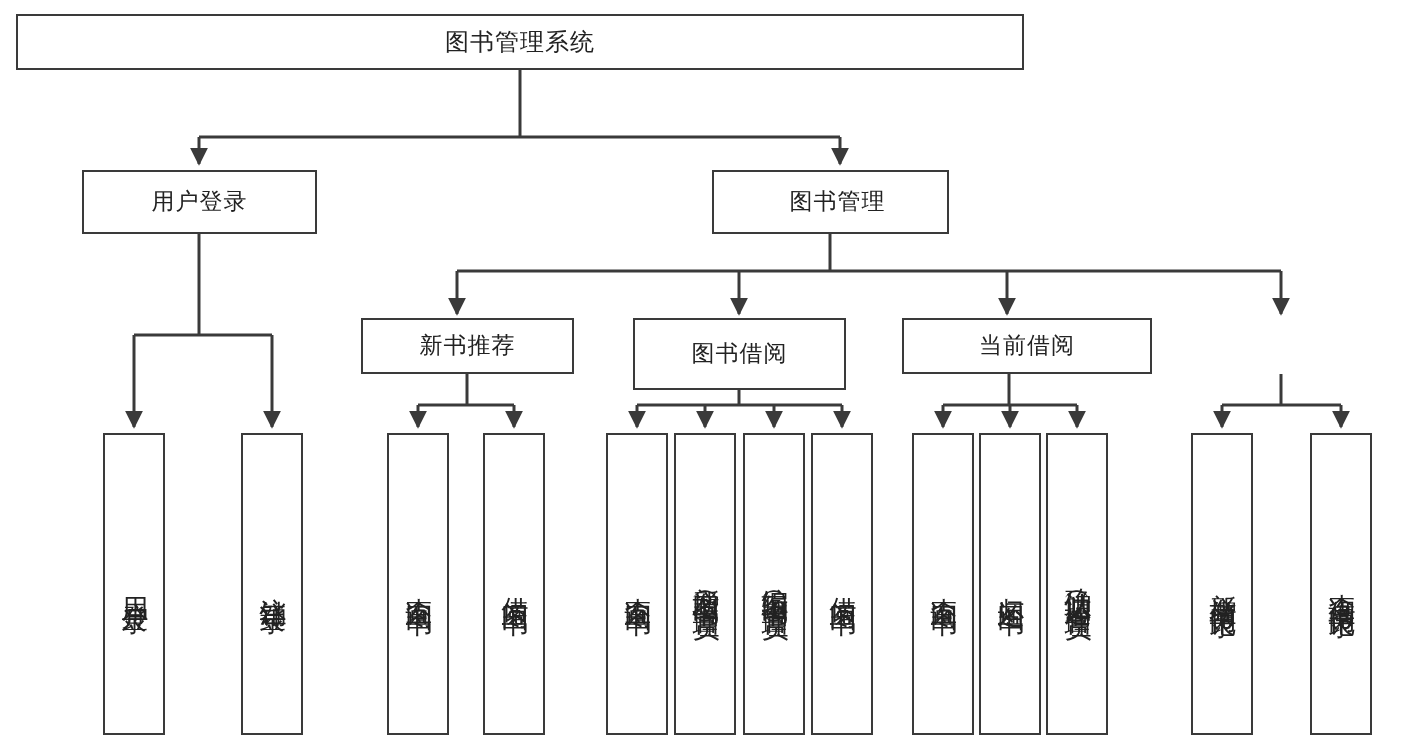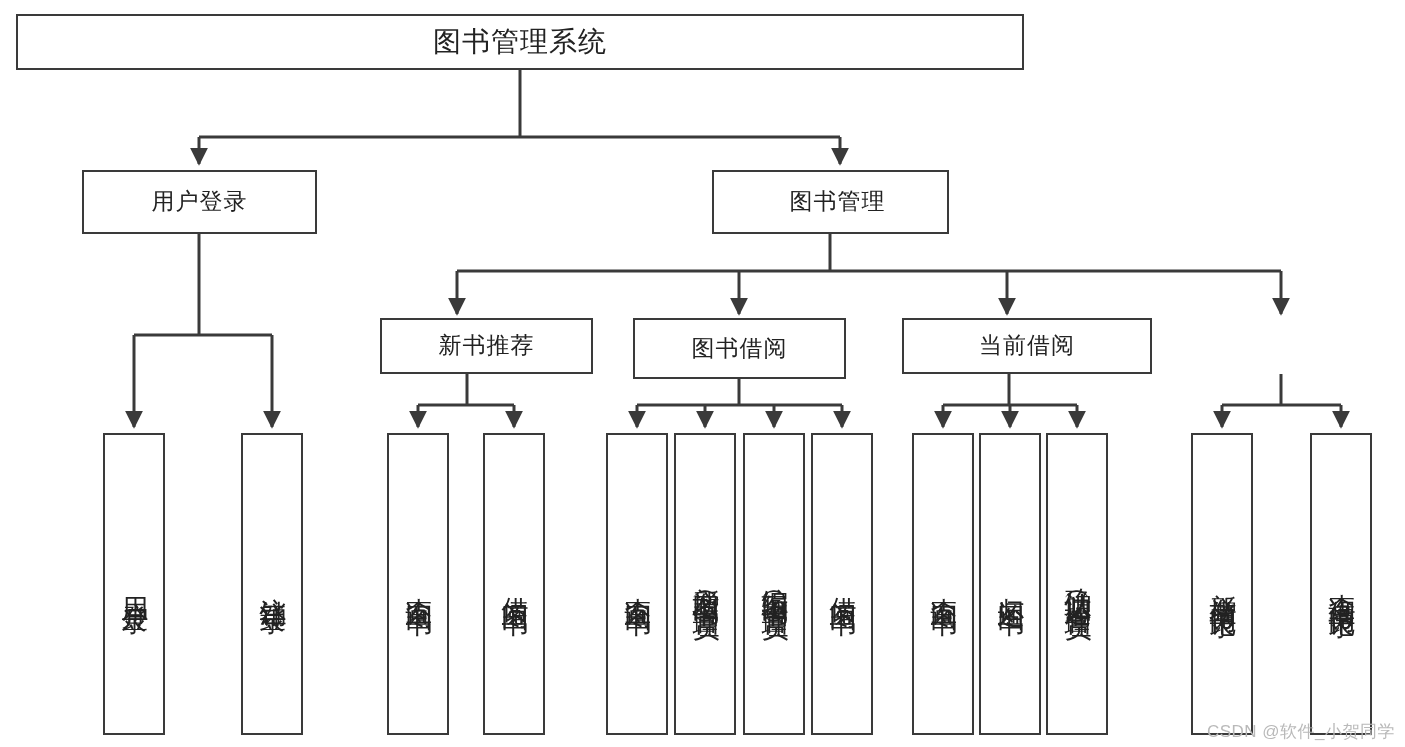--- a/index.html
+++ b/index.html
@@ -44,21 +44,21 @@
     writing-mode: vertical-rl;
     text-orientation: upright;
     font-size: 27px;
     line-height: 1.18;
     letter-spacing: 4px;
     padding-top: 6px;
     padding-bottom: 6px;
     white-space: nowrap;
   }
   #root-node {
-    font-size: 28px;
+    font-size: 24px;
   }
   .watermark {
     position: absolute;
     right: 10px;
     bottom: 4px;
     font-size: 17px;
     color: #b9b9b9;
     letter-spacing: 0.5px;
     white-space: nowrap;
   }
@@ -117,23 +117,23 @@
       <path d="M 1341 405 L 1341 427" marker-end="url(#arr)"></path>
     </g>
   </svg>
 
   <div class="node horiz" id="root-node" style="left:16px; top:14px; width:1008px; height:56px;">图书管理系统</div>
 
   <div class="node horiz" style="left:82px; top:170px; width:235px; height:64px;">用户登录</div>
 
   <div class="node horiz" style="left:712px; top:170px; width:237px; height:64px;padding-left:14px;">图书管理</div>
 
-  <div class="node horiz" style="left:380px; top:318px; width:213px; height:56px;">新书推荐</div>
+  <div class="node horiz" style="left:361px; top:318px; width:213px; height:56px;">新书推荐</div>
 
-  <div class="node horiz" style="left:633px; top:318px; width:213px; height:61px;">图书借阅</div>
+  <div class="node horiz" style="left:633px; top:318px; width:213px; height:72px;">图书借阅</div>
 
   <div class="node horiz" style="left:902px; top:318px; width:250px; height:56px;">当前借阅</div>
 
 
   <div class="node vert" style="left:103px; top:433px; width:62px; height:302px;">用户登录</div>
 
   <div class="node vert" style="left:241px; top:433px; width:62px; height:302px;">注销登录</div>
 
   <div class="node vert" style="left:387px; top:433px; width:62px; height:302px;">查询图书</div>
 
@@ -150,15 +150,14 @@
   <div class="node vert" style="left:912px; top:433px; width:62px; height:302px;">查询图书</div>
 
   <div class="node vert" style="left:979px; top:433px; width:62px; height:302px;">归还图书</div>
 
   <div class="node vert" style="left:1046px; top:433px; width:62px; height:302px;">确认归还（管理员）</div>
 
   <div class="node vert" style="left:1191px; top:433px; width:62px; height:302px;">新增借阅记录</div>
 
   <div class="node vert" style="left:1310px; top:433px; width:62px; height:302px;">查询借阅记录</div>
 
-  <div class="watermark">CSDN @软件_小贺同学</div>
 
 </div>
 
 </body></html>

